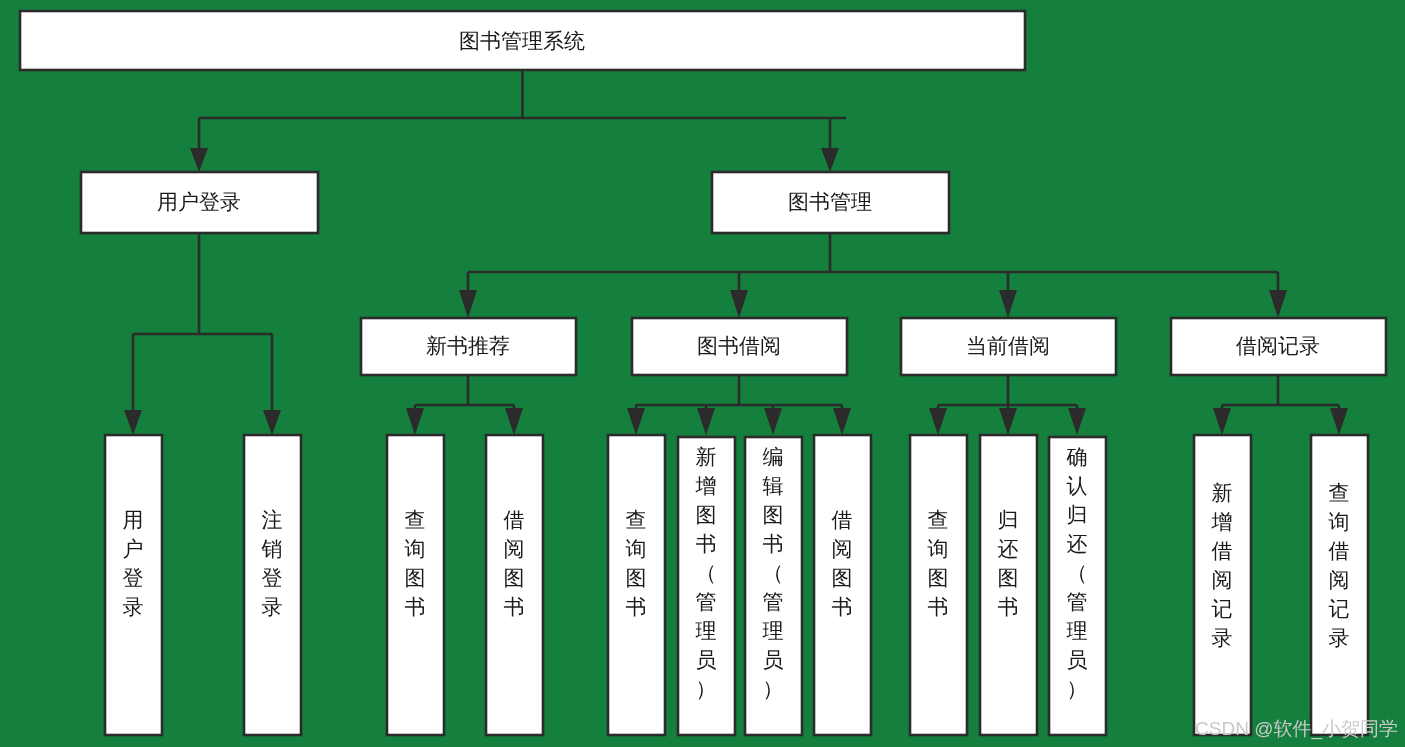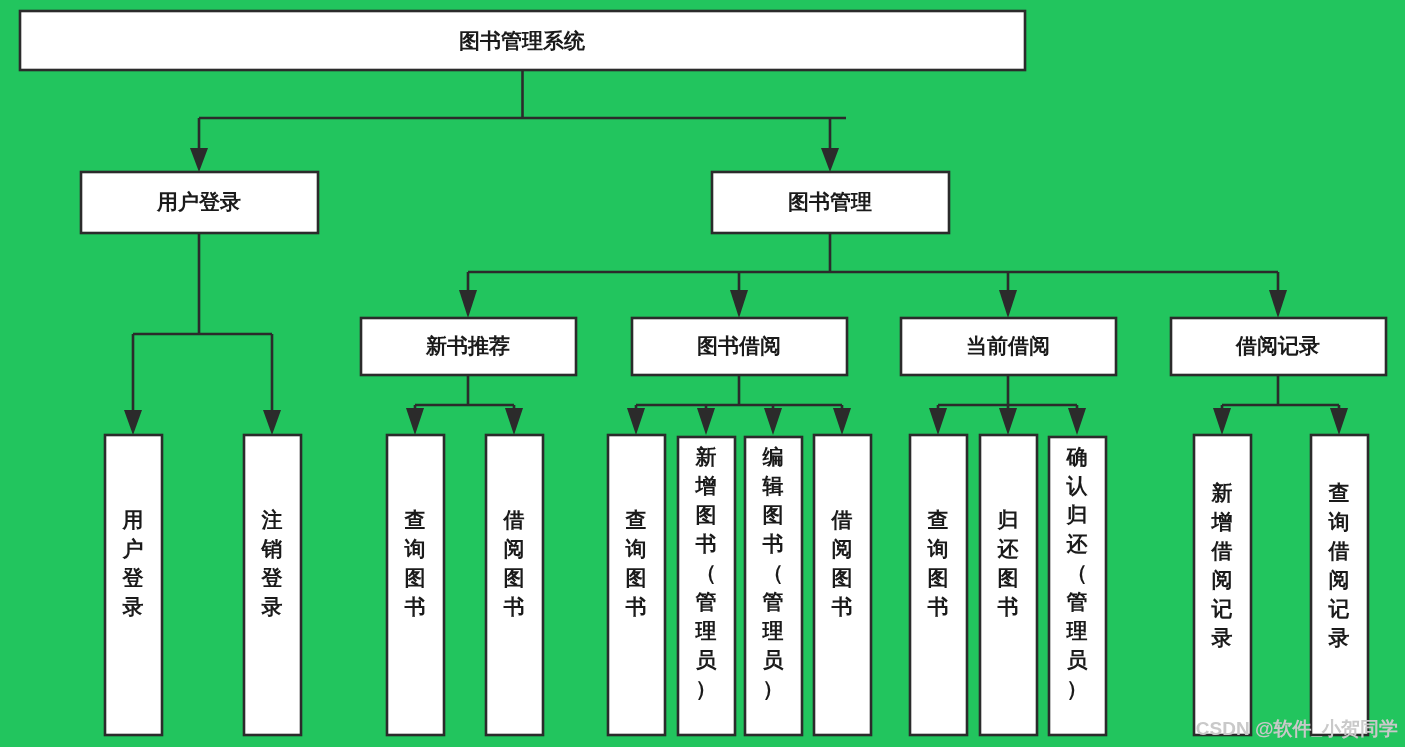--- a/index.html
+++ b/index.html
@@ -11,22 +11,21 @@
     width: 1405px;
     height: 747px;
     font-family: "Liberation Sans", "DejaVu Sans", sans-serif;
     overflow: hidden;
     position: relative;
   }
   #diagram-root {
     position: relative;
     width: 1405px;
     height: 747px;
-    background: #22c55e;
-    font-weight: bold;
+    background: #15803d;
   }
   svg.diagram-svg {
     position: absolute;
     left: 0;
     top: 0;
     width: 1405px;
     height: 747px;
     display: block;
   }
   .node-box {

